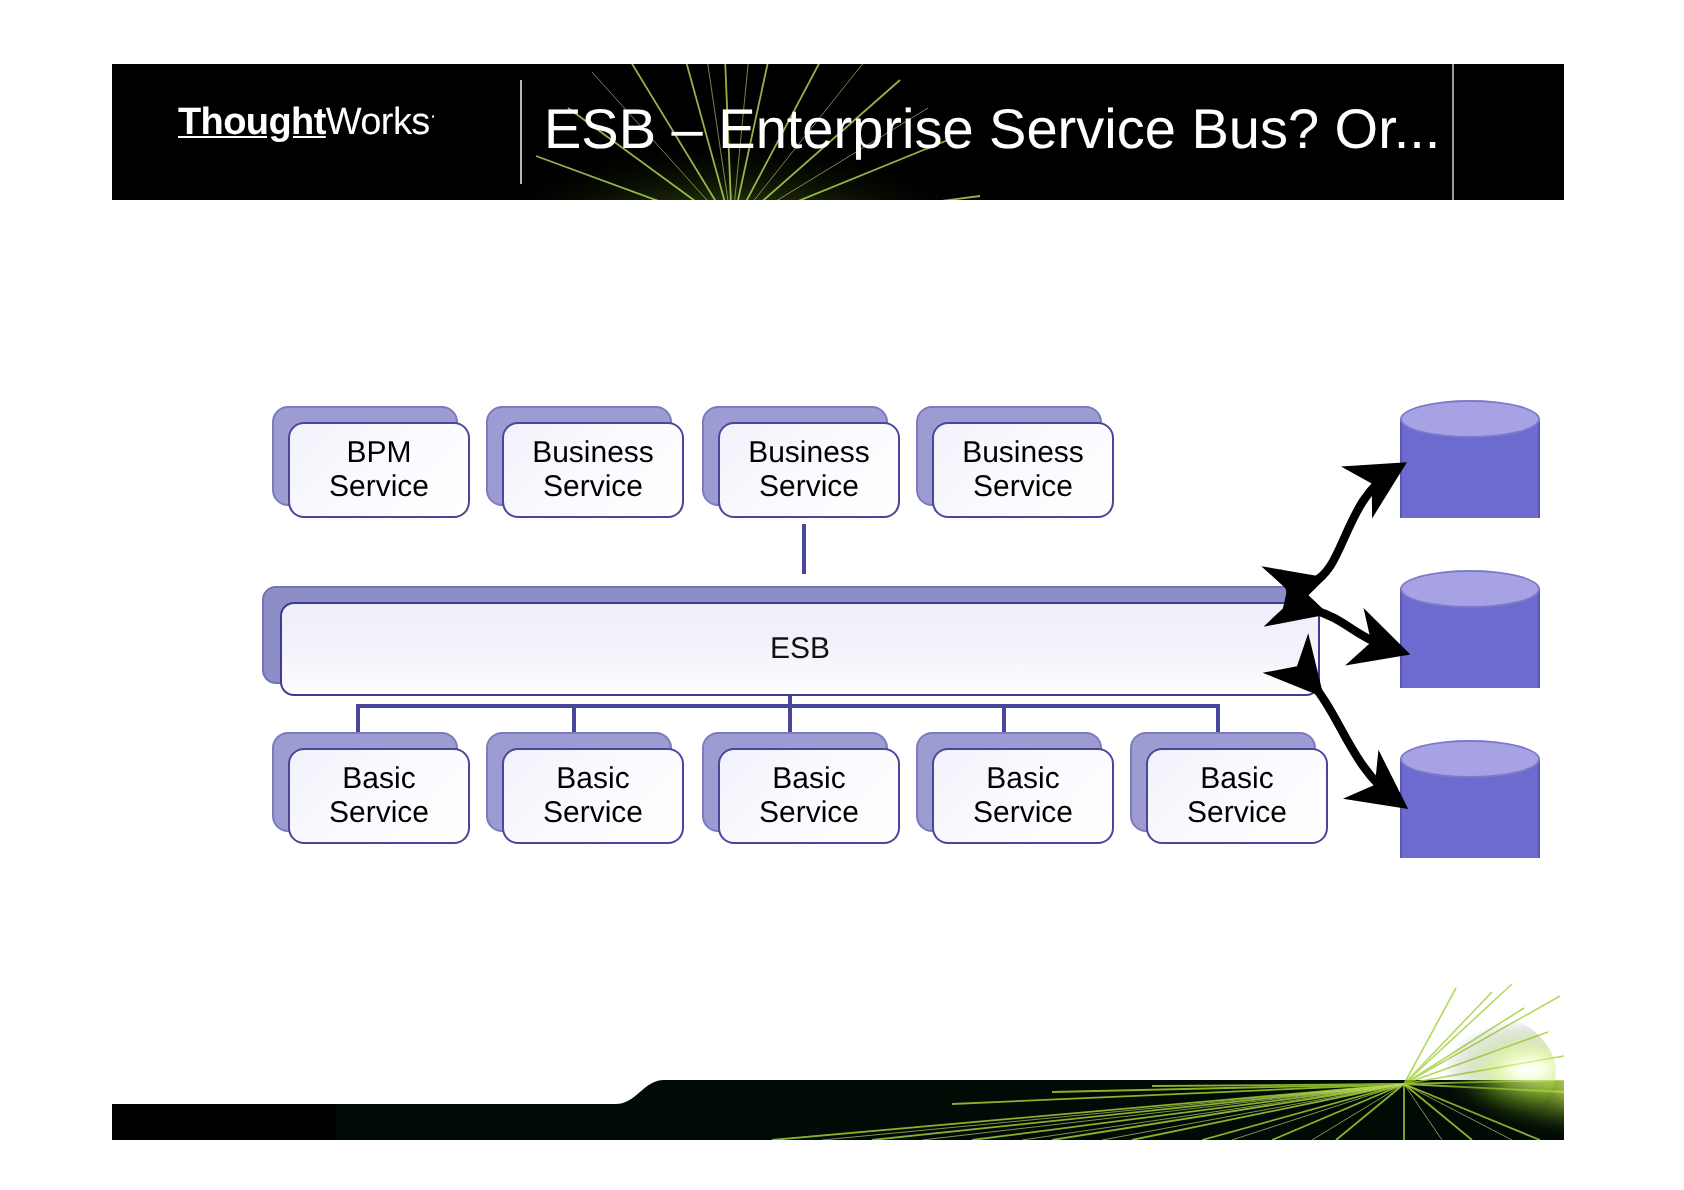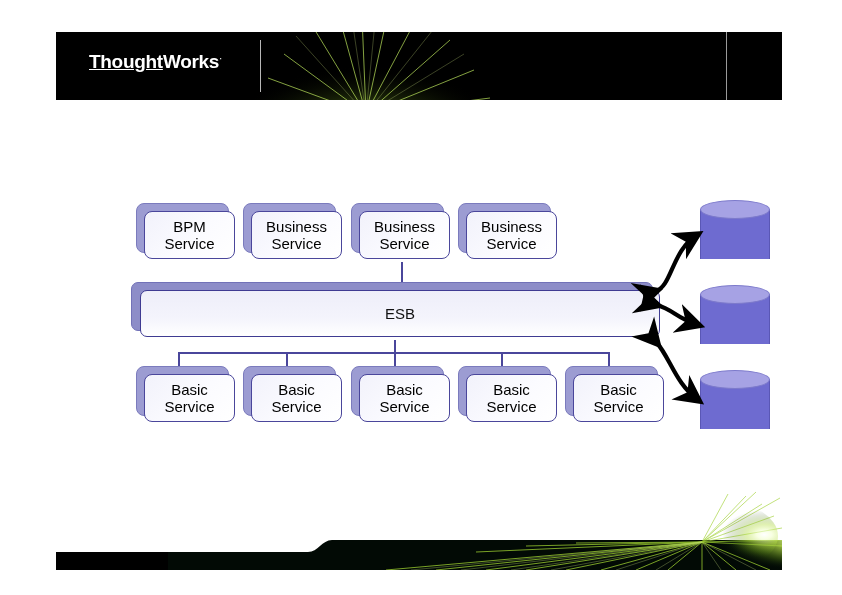--- a/index.html
+++ b/index.html
@@ -38,21 +38,21 @@
     position: absolute;
     left: 33px;
     top: 20px;
     color: #ffffff;
     font-size: 19px;
     letter-spacing: -0.3px;
     white-space: nowrap;
     line-height: 1;
   }
   #header-logo .lg-bold { font-weight: bold; text-decoration: underline; }
-  #header-logo .lg-reg  { font-weight: bold; }
+  #header-logo .lg-reg  { font-weight: normal; }
   #header-logo .lg-mark { font-size: 10px; vertical-align: 6px; }
 
   #header-divider {
     position: absolute;
     left: 204px;
     top: 8px;
     width: 1px;
     height: 52px;
     background: #b8b8b8;
   }
@@ -116,21 +116,21 @@
     font-size: 15px;
     line-height: 17px;
     box-sizing: border-box;
   }
   .svc-face span { display: block; }
 
   
   #esb-box {
     position: absolute;
     left: 131px;
-    top: 282px;
+    top: 293px;
     width: 520px;
     height: 47px;
   }
   #esb-shadow {
     position: absolute;
     left: 0; top: 0;
     width: 100%; height: 100%;
     border-radius: 7px;
     background: #8d8dc8;
     border: 1px solid #7272b8;
@@ -264,20 +264,21 @@
       <line x1="160" y1="122" x2="258" y2="62"></line>
     </g>
   </svg>
 
   <div id="header-logo">
     <span class="lg-bold">Thought</span><span class="lg-reg">Works</span><span class="lg-mark">·</span>
   </div>
 
   <div id="header-divider"></div>
 
+  <div id="header-title">ESB – Enterprise Service Bus? Or...</div>
 
   <div id="header-divider-right"></div>
 </div>
 
 <div id="diagram">
 
   <div class="conn" style="left:401px; top:262px; width:2px; height:25px;"></div>
 
   <div class="conn" style="left:178px; top:352px; width:432px; height:2px;"></div>
   <div class="conn" style="left:178px; top:352px; width:2px; height:20px;"></div>

